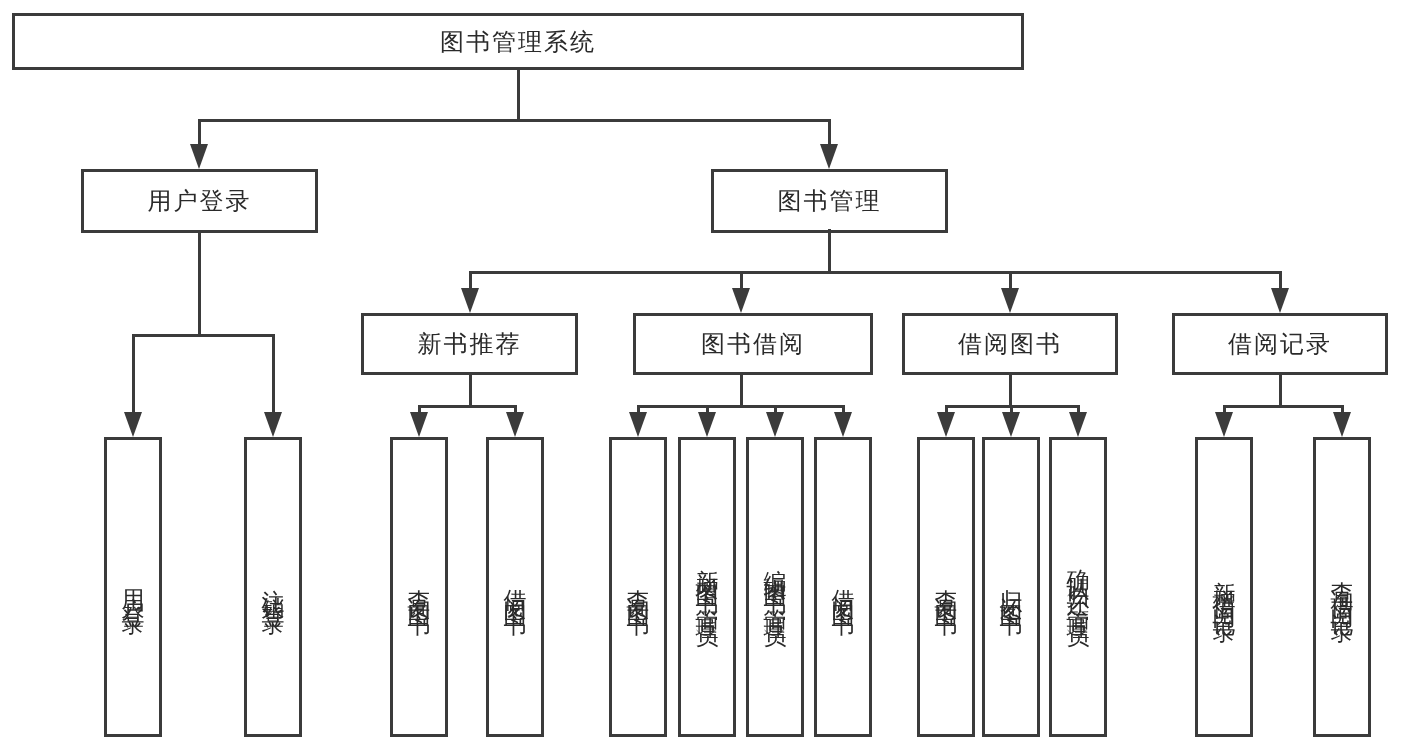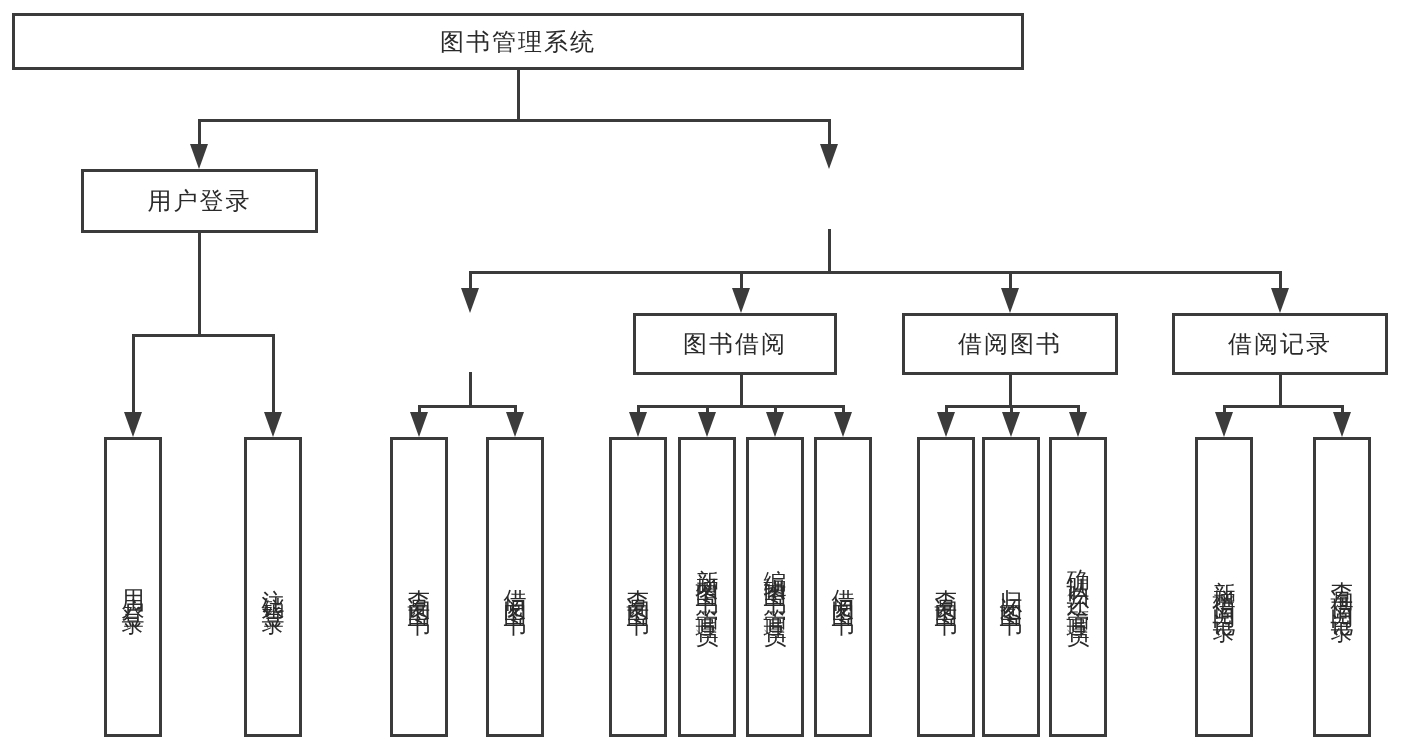--- a/index.html
+++ b/index.html
@@ -65,40 +65,42 @@
   <div class="box" style="left:12px;top:13px;width:1012px;height:57px;">图书管理系统</div>
 
   <div class="v-line" style="left:516.5px;top:70px;height:50px;"></div>
   <div class="h-line" style="left:197.5px;top:118.5px;width:633px;"></div>
   <div class="v-line" style="left:197.5px;top:118.5px;height:30px;"></div>
   <div class="v-line" style="left:827.5px;top:118.5px;height:30px;"></div>
   <div class="arrow-down" style="left:190px;top:144px;"></div>
   <div class="arrow-down" style="left:820px;top:144px;"></div>
 
   <div class="box" style="left:81px;top:169px;width:237px;height:64px;">用户登录</div>
+  <div class="box" style="left:711px;top:169px;width:237px;height:64px;">图书管理</div>
 
   <div class="v-line" style="left:197.5px;top:230px;height:106px;"></div>
   <div class="h-line" style="left:131.5px;top:333.5px;width:143px;"></div>
   <div class="v-line" style="left:131.5px;top:333.5px;height:85px;"></div>
   <div class="v-line" style="left:271.5px;top:333.5px;height:85px;"></div>
   <div class="arrow-down" style="left:124px;top:412px;"></div>
   <div class="arrow-down" style="left:264px;top:412px;"></div>
 
   <div class="v-line" style="left:827.5px;top:229px;height:44px;"></div>
   <div class="h-line" style="left:468.5px;top:270.5px;width:813px;"></div>
   <div class="v-line" style="left:468.5px;top:270.5px;height:24px;"></div>
   <div class="v-line" style="left:739.5px;top:270.5px;height:24px;"></div>
   <div class="v-line" style="left:1008.5px;top:270.5px;height:24px;"></div>
   <div class="v-line" style="left:1278.5px;top:270.5px;height:24px;"></div>
   <div class="arrow-down" style="left:461px;top:288px;"></div>
   <div class="arrow-down" style="left:732px;top:288px;"></div>
   <div class="arrow-down" style="left:1001px;top:288px;"></div>
   <div class="arrow-down" style="left:1271px;top:288px;"></div>
 
-  <div class="box" style="left:633px;top:313px;width:204px;height:62px;">图书借阅</div>
+  <div class="box" style="left:361px;top:313px;width:217px;height:62px;">新书推荐</div>
+  <div class="box" style="left:633px;top:313px;width:240px;height:62px;">图书借阅</div>
   <div class="box" style="left:902px;top:313px;width:216px;height:62px;">借阅图书</div>
   <div class="box" style="left:1172px;top:313px;width:216px;height:62px;">借阅记录</div>
 
   <div class="v-line" style="left:468.5px;top:372px;height:34px;"></div>
   <div class="h-line" style="left:417.5px;top:404.5px;width:99px;"></div>
   <div class="v-line" style="left:417.5px;top:404.5px;height:14px;"></div>
   <div class="v-line" style="left:513.5px;top:404.5px;height:14px;"></div>
   <div class="arrow-down" style="left:410px;top:412px;"></div>
   <div class="arrow-down" style="left:506px;top:412px;"></div>
 

